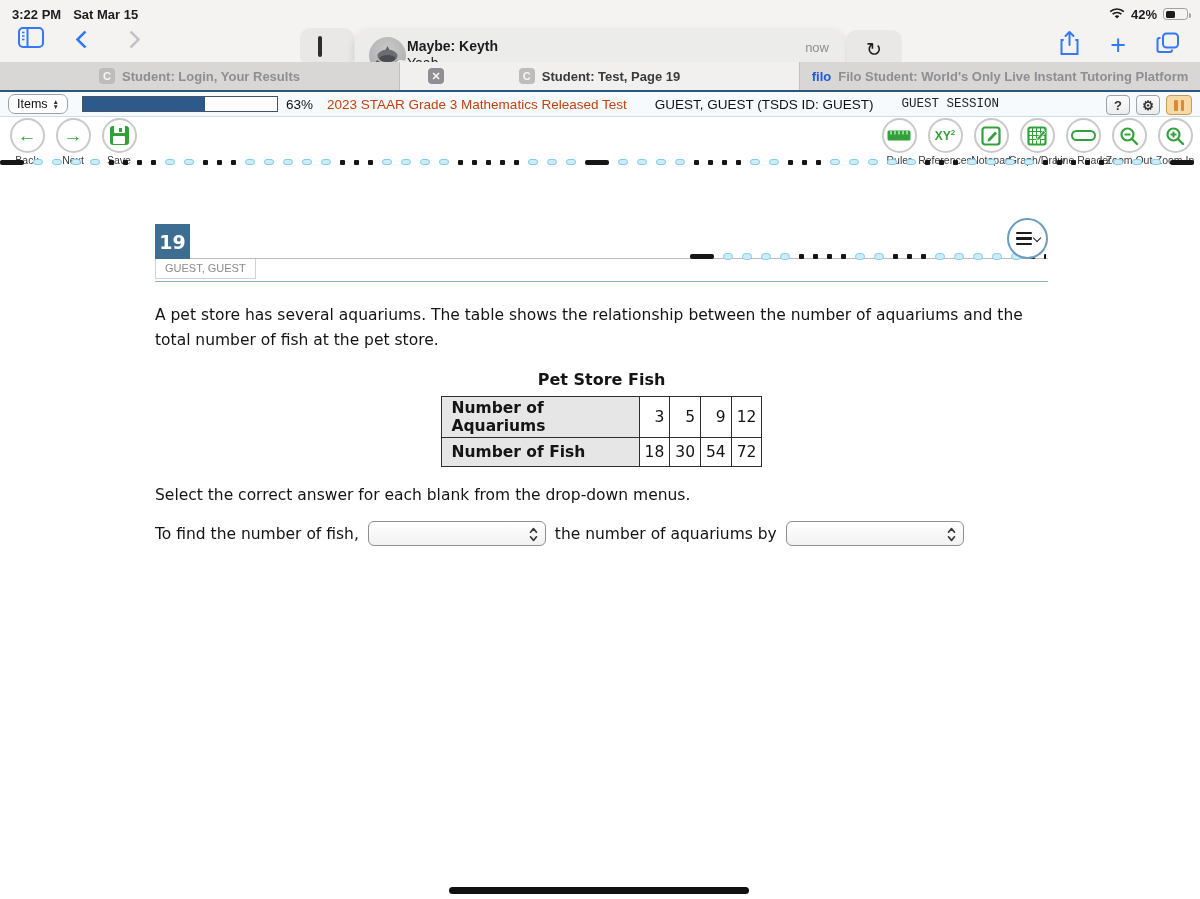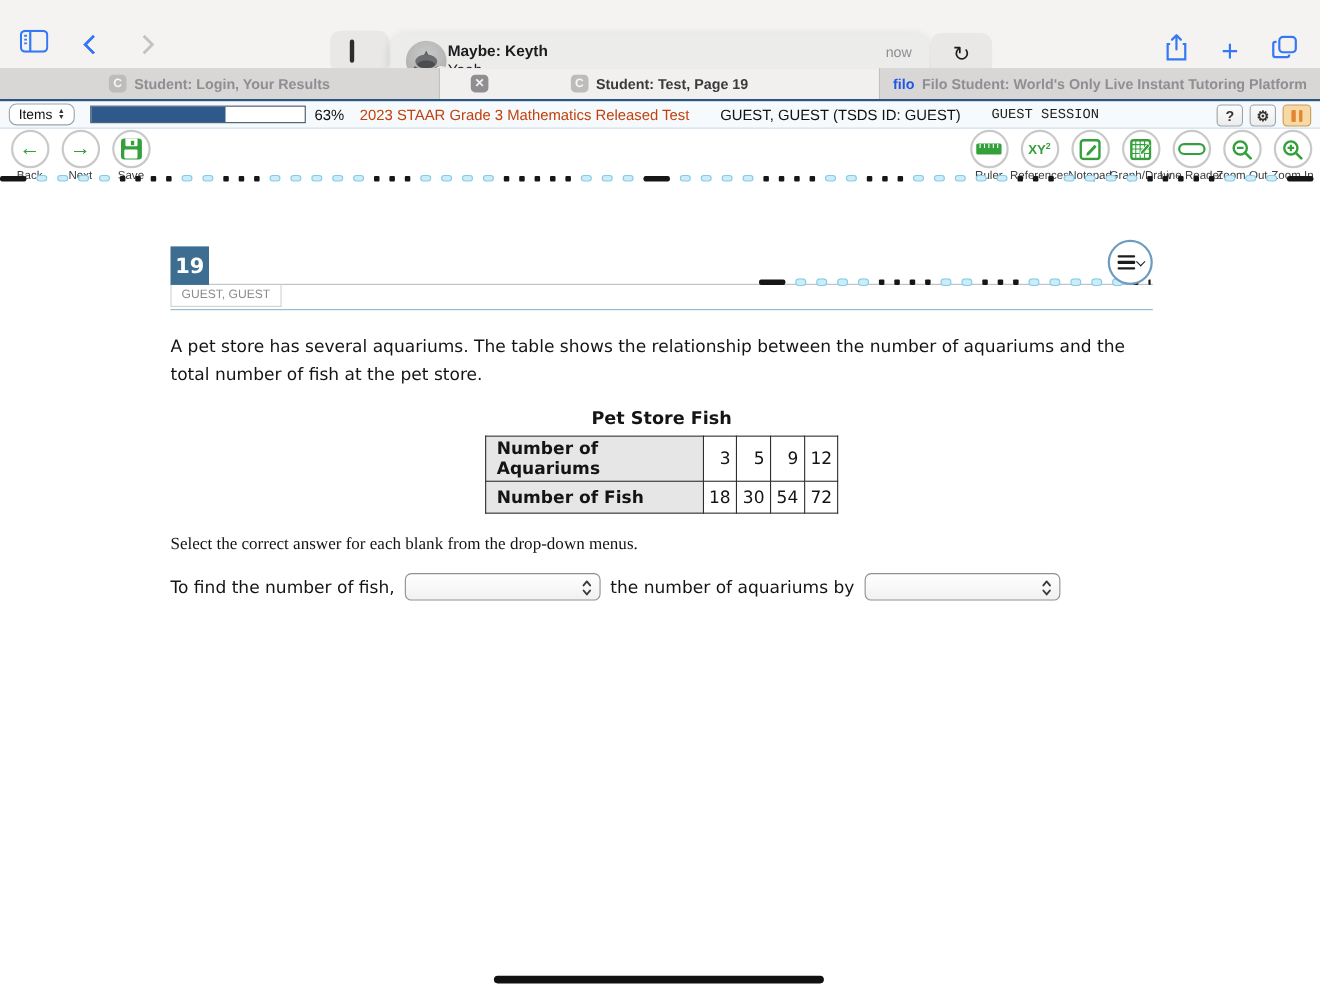--- a/index.html
+++ b/index.html
@@ -103,33 +103,53 @@
 
   .prompt { margin-top:21px; font-size:15.5px; line-height:25px; max-width:900px; }
   .table-block { margin-top:17px; text-align:center; }
   .table-title { font-size:16px; font-weight:700; }
   table.qtable { border-collapse:collapse; margin:7px auto 0; }
   .qtable th, .qtable td { border:1.6px solid #2e2e2e; font-size:15.5px; height:29px; }
   .qtable th { background:#e6e6e6; text-align:left; font-weight:700; padding:2px 10px; width:198px; }
   .qtable td { width:29px; text-align:right; padding:2px 5px; background:#fff; }
 
   .instr1 { margin-top:32px; font-size:15.5px; }
-  .instr2 { margin-top:19px; font-size:15.5px;font-family:Liberation Serif, serif; }
+  .instr2 { margin-top:19px; font-size:15.5px; }
   .sentence { margin-top:17px; display:flex; align-items:center; gap:9px; font-size:15.5px; }
   .ddl { position:relative; width:178px; height:25px; border:1px solid #8e8e93; border-radius:6px; background:linear-gradient(#ffffff,#f1f1f1); flex:none; }
   .ddl svg { position:absolute; right:7px; top:4px; }
 
   .home-indicator { position:absolute; left:449px; bottom:5px; width:300px; height:7px; background:#111; border-radius:4px; }
 </style>
 </head>
 <body>
 
 <div class="screen">
   <div class="chrome-bg"></div>
 
+  <div class="statusbar">
+    <div class="status-left">
+      <span>3:22 PM</span>
+      <span>Sat Mar 15</span>
+    </div>
+    <div class="status-right">
+      <span class="wifi-icon">
+        <svg width="16" height="12" viewBox="0 0 16 12">
+            <path d="M8 10.5 L5.7 8.2 a3.4 3.4 0 0 1 4.6 0 Z" fill="#1c1c1e"></path>
+            <path d="M3.6 6.2 a6.4 6.4 0 0 1 8.8 0" stroke="#1c1c1e" stroke-width="1.6" fill="none"></path>
+            <path d="M1.2 3.7 a9.8 9.8 0 0 1 13.6 0" stroke="#1c1c1e" stroke-width="1.6" fill="none"></path>
+          </svg>
+      </span>
+      <span>42%</span>
+      <span class="battery">
+          <span class="fill"></span>
+          <span class="nub"></span>
+        </span>
+    </div>
+  </div>
 
   <div class="chrome-toolbar">
     <div class="ct-left">
       <span>
         <svg width="26" height="21" viewBox="0 0 26 21">
             <rect x="1" y="1" width="24" height="19" rx="4" fill="none" stroke="#3478f6" stroke-width="2"></rect>
             <line x1="9.5" y1="1" x2="9.5" y2="20" stroke="#3478f6" stroke-width="2"></line>
             <line x1="4" y1="5.5" x2="6.5" y2="5.5" stroke="#3478f6" stroke-width="1.6"></line>
             <line x1="4" y1="9" x2="6.5" y2="9" stroke="#3478f6" stroke-width="1.6"></line>
             <line x1="4" y1="12.5" x2="6.5" y2="12.5" stroke="#3478f6" stroke-width="1.6"></line>

